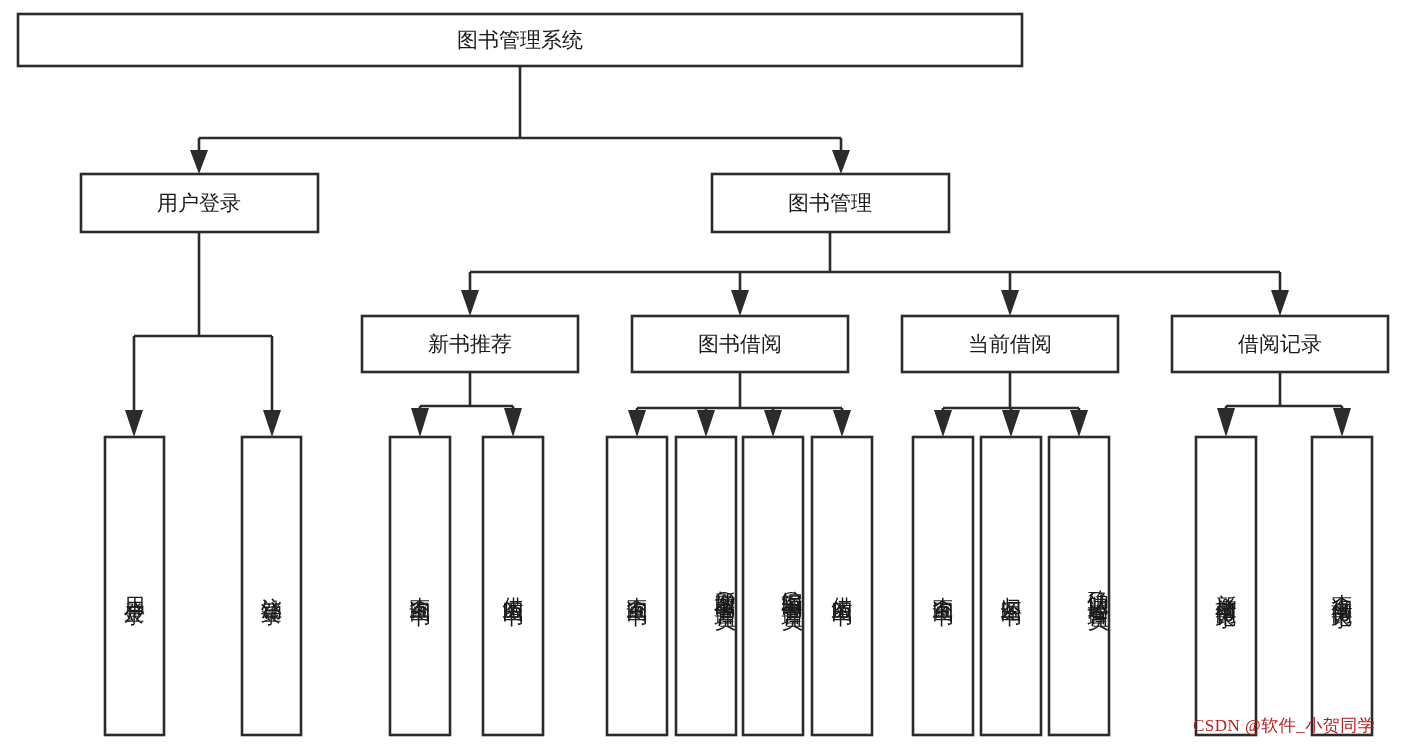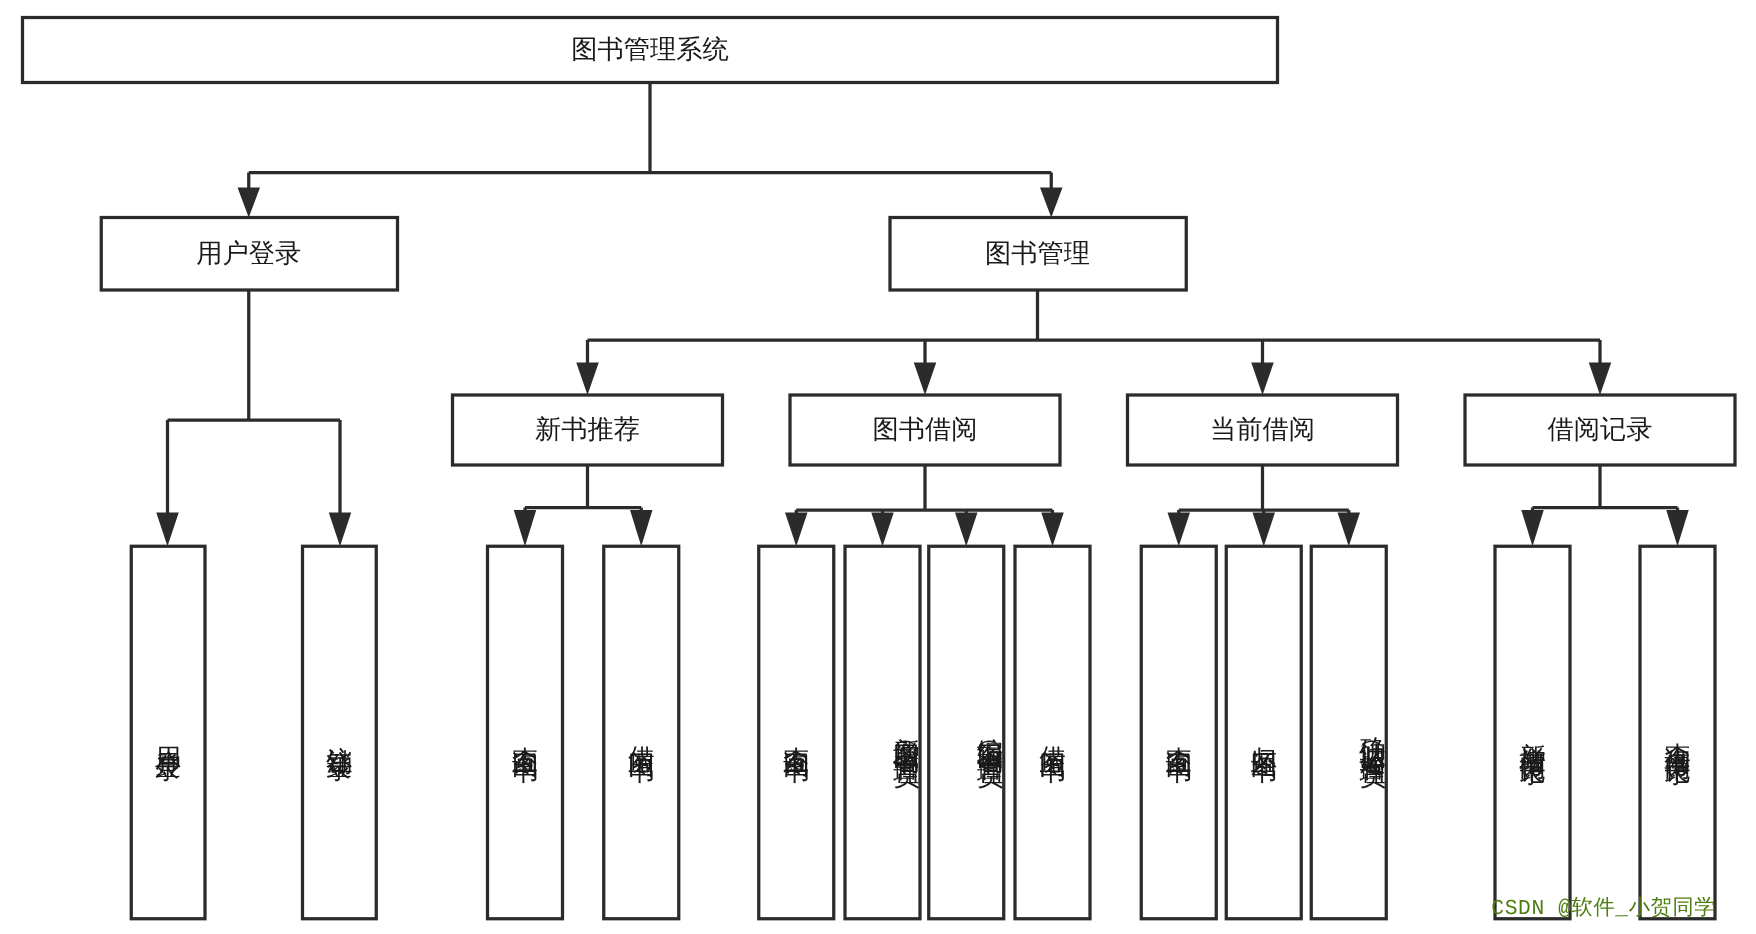--- a/index.html
+++ b/index.html
@@ -61,23 +61,23 @@
     letter-spacing: 3px;
     text-align: center;
     display: flex;
     align-items: center;
     justify-content: center;
     white-space: nowrap;
     pointer-events: none;
   }
   .watermark {
     position: absolute;
-    font-family: Liberation Mono, monospace;
+    font-family: Liberation Serif, serif;
     font-size: 17px;
-    color: #4d7c0f;
+    color: #b91c1c;
     white-space: nowrap;
     letter-spacing: 0.5px;
   }
 </style>
 </head>
 <body>
 
 <div id="diagram-root">
 
   <svg id="diagram-svg" viewBox="0 0 1405 747">

